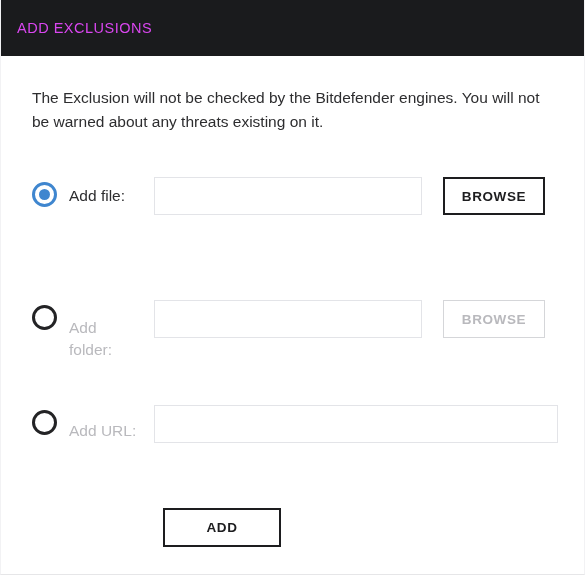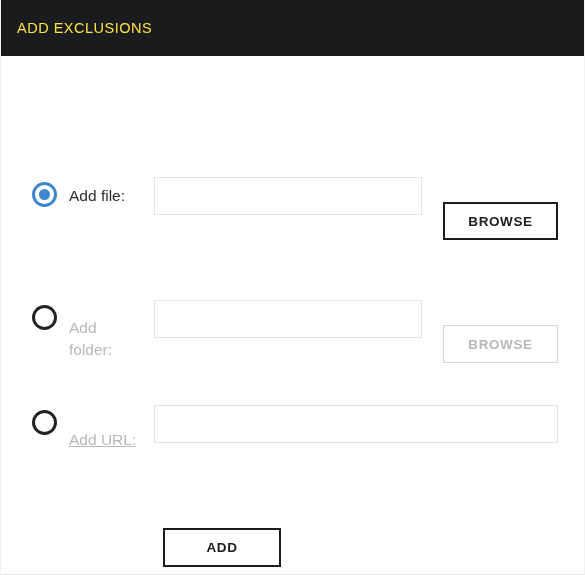--- a/index.html
+++ b/index.html
@@ -25,21 +25,21 @@
   }
   .titlebar {
     height: 56px;
     background: #1a1b1d;
     display: flex;
     align-items: center;
     padding: 0 0 0 16px;
     box-sizing: border-box;
   }
   .titlebar-text {
-    color: #fde047;
+    color: #d946ef;
     font-size: 14.5px;
     letter-spacing: 0.5px;
     font-weight: 400;
   }
   .description {
     position: absolute;
     left: 31px;
     top: 86px;
     width: 520px;
     color: #2d2d2f;
@@ -94,22 +94,21 @@
     color: #2d2d2f;
     top: 13px;
   }
   .radio-label.disabled {
     color: #b9b9bd;
     top: 2px;
     width: 72px;
     margin-top: 20px;
   }
   .radio-label.disabled.single {
-    top: 9px;
-    text-decoration: underline;
+    top: 0;
   }
 
   .textfield {
     position: absolute;
     top: 5px;
     height: 38px;
     background: #ffffff;
     border: 1px solid #e3e4e8;
     box-sizing: border-box;
   }
@@ -131,46 +130,45 @@
     box-sizing: border-box;
     font-family: "Liberation Sans", sans-serif;
     font-size: 14px;
     color: #2d2d2f;
   }
 
   .browse-btn {
     position: absolute;
     left: 442px;
     top: 5px;
-    width: 115px;
+    width: 102px;
     height: 38px;
     box-sizing: border-box;
     background: #ffffff;
     display: flex;
     align-items: center;
     justify-content: center;
     font-size: 13.5px;
     font-weight: bold;
     letter-spacing: 0.6px;
-    margin-top: 25px;
   }
   .browse-btn.enabled {
     border: 2px solid #1d1d1f;
     color: #1d1d1f;
     cursor: pointer;
   }
   .browse-btn.disabled {
     border: 1px solid #d5d6d9;
     color: #b9b9bd;
   }
 
   .footer {
     position: absolute;
     left: 0;
-    top: 528px;
+    top: 508px;
     width: 528px;
     height: 40px;
   }
   .action-btn {
     position: absolute;
     top: 0;
     height: 39px;
     box-sizing: border-box;
     background: #ffffff;
     border: 2px solid #1d1d1f;
@@ -188,20 +186,21 @@
 </style>
 </head>
 <body>
 
 <div class="dialog">
 
   <div class="titlebar">
     <span class="titlebar-text">ADD EXCLUSIONS</span>
   </div>
 
+  <div class="description">The Exclusion will not be checked by the Bitdefender engines. You will not be warned about any threats existing on it.</div>
 
   <div class="row row-file">
     <div class="radio on"></div>
     <div class="radio-label enabled">Add file:</div>
     <div class="textfield short">
       <input type="text" value="" placeholder="" style="">
     </div>
     <div class="browse-btn enabled">BROWSE</div>
   </div>
 

